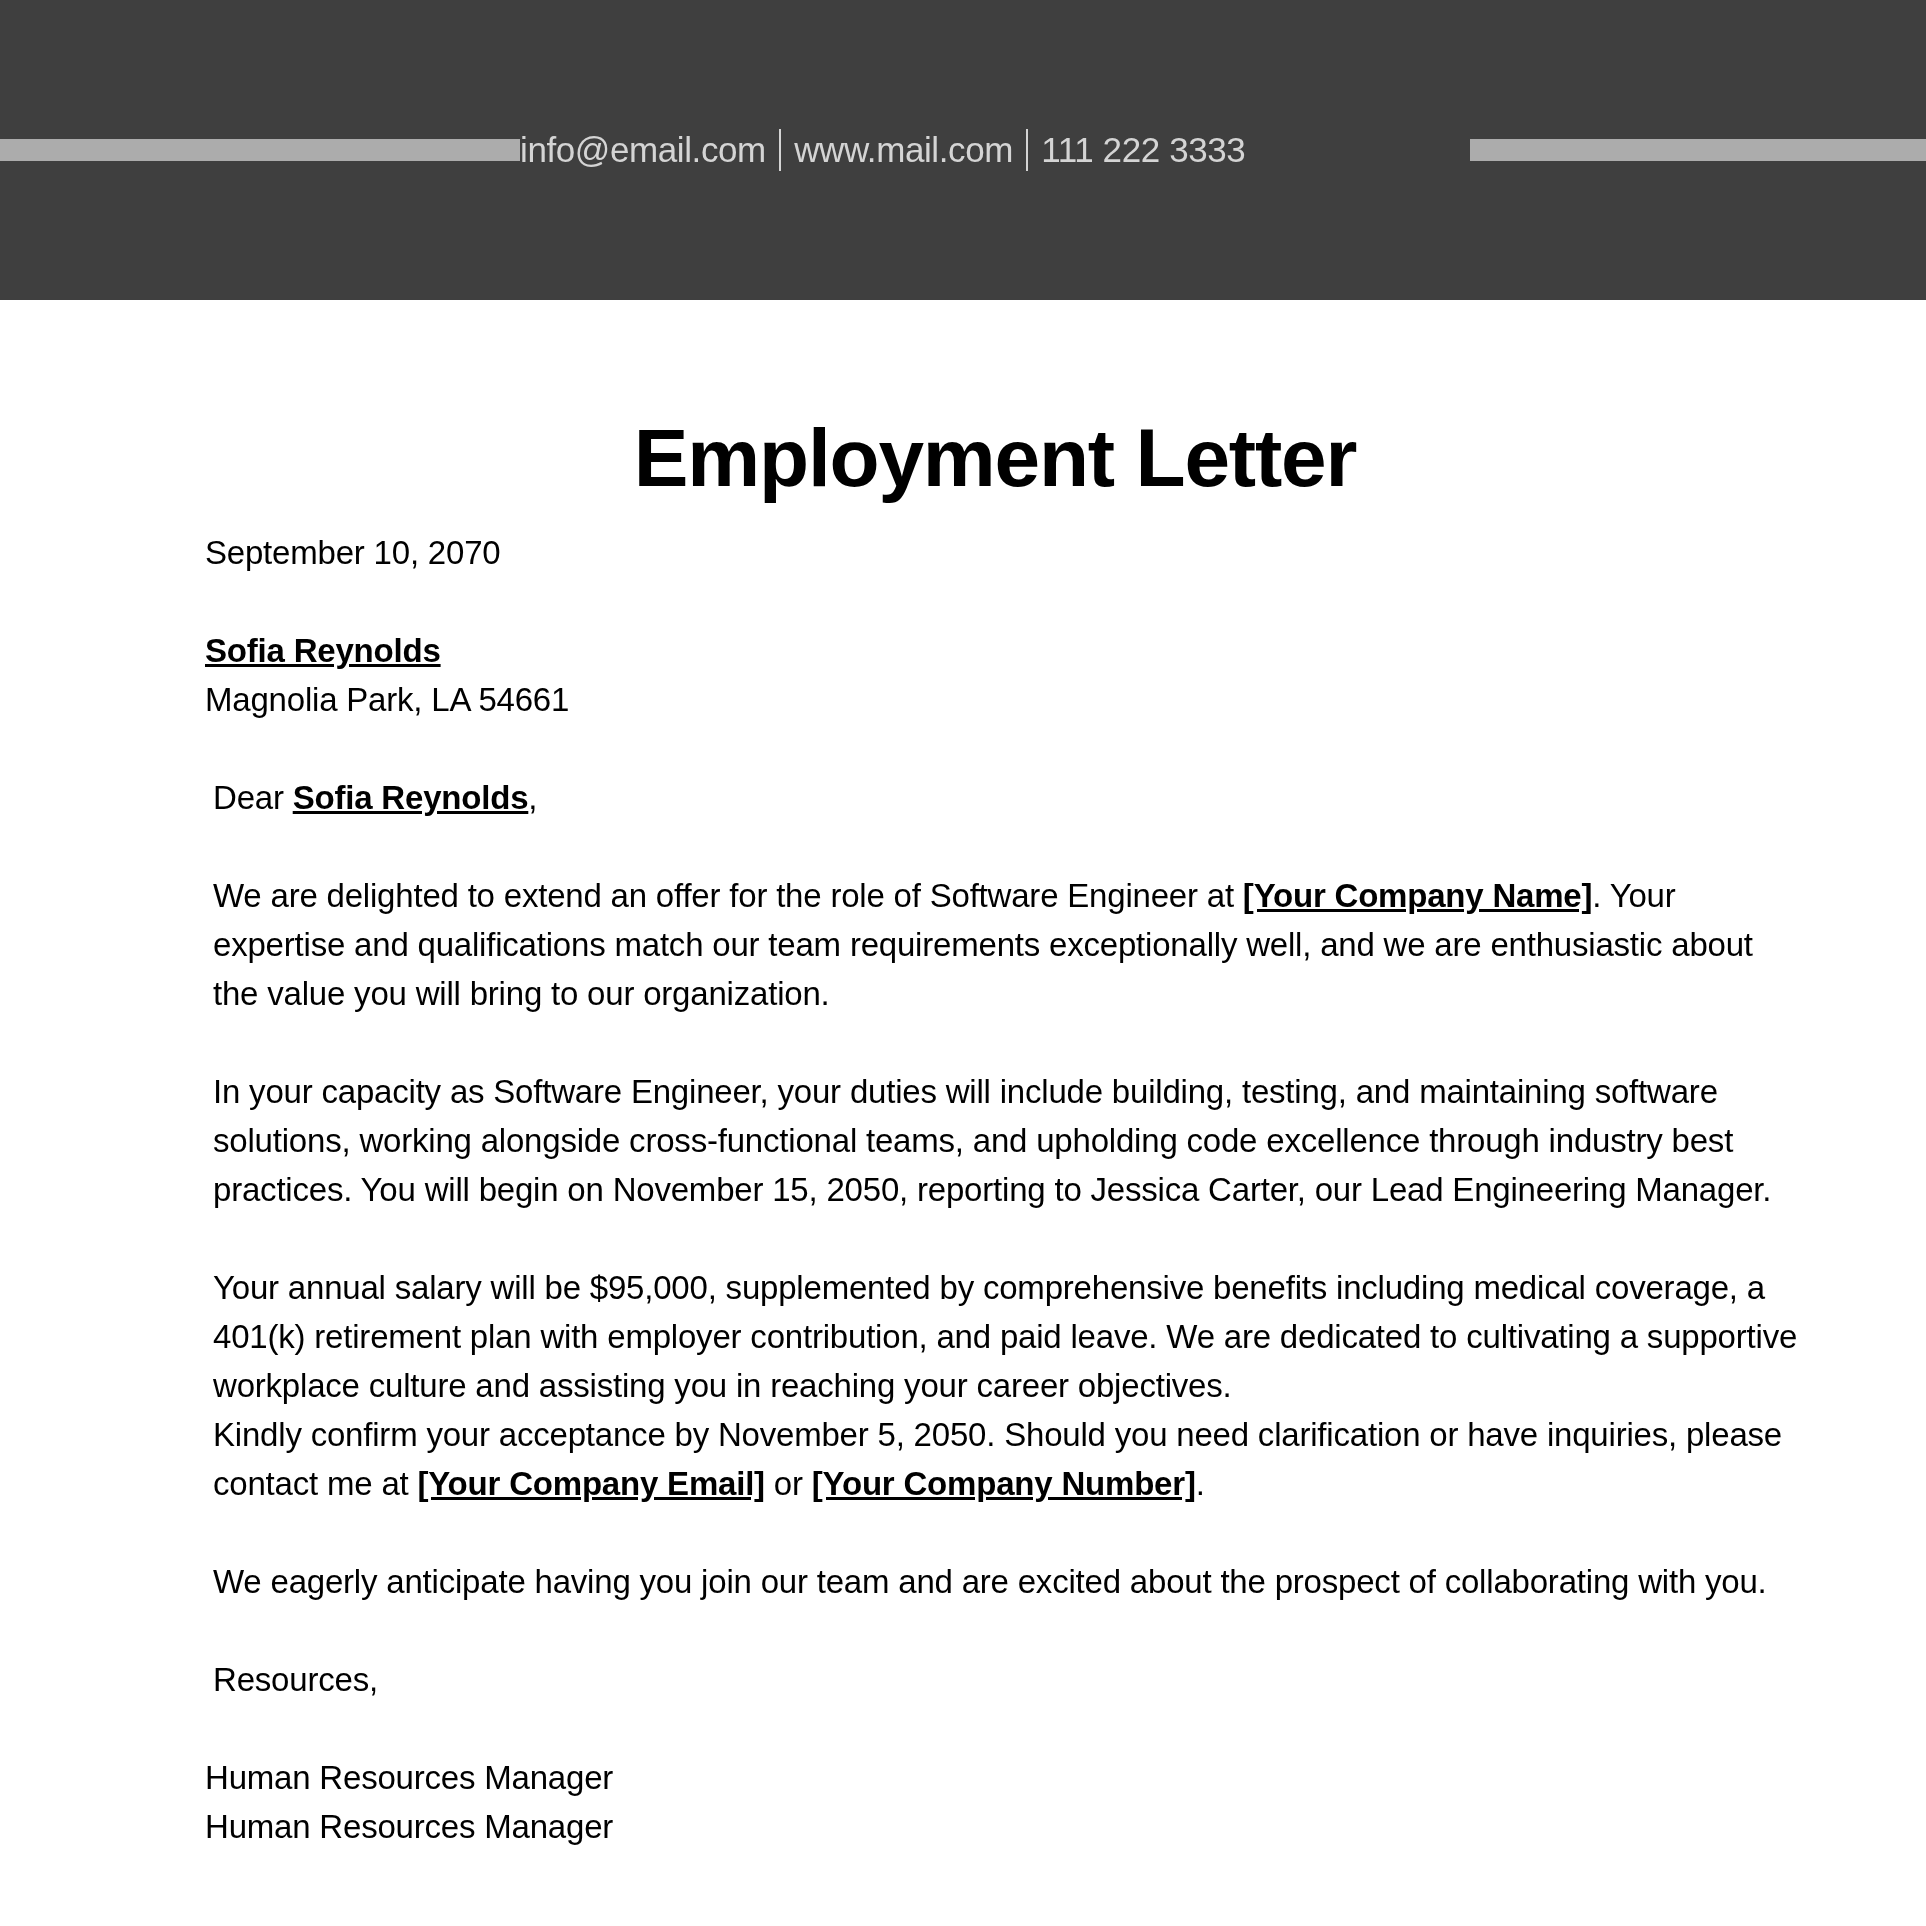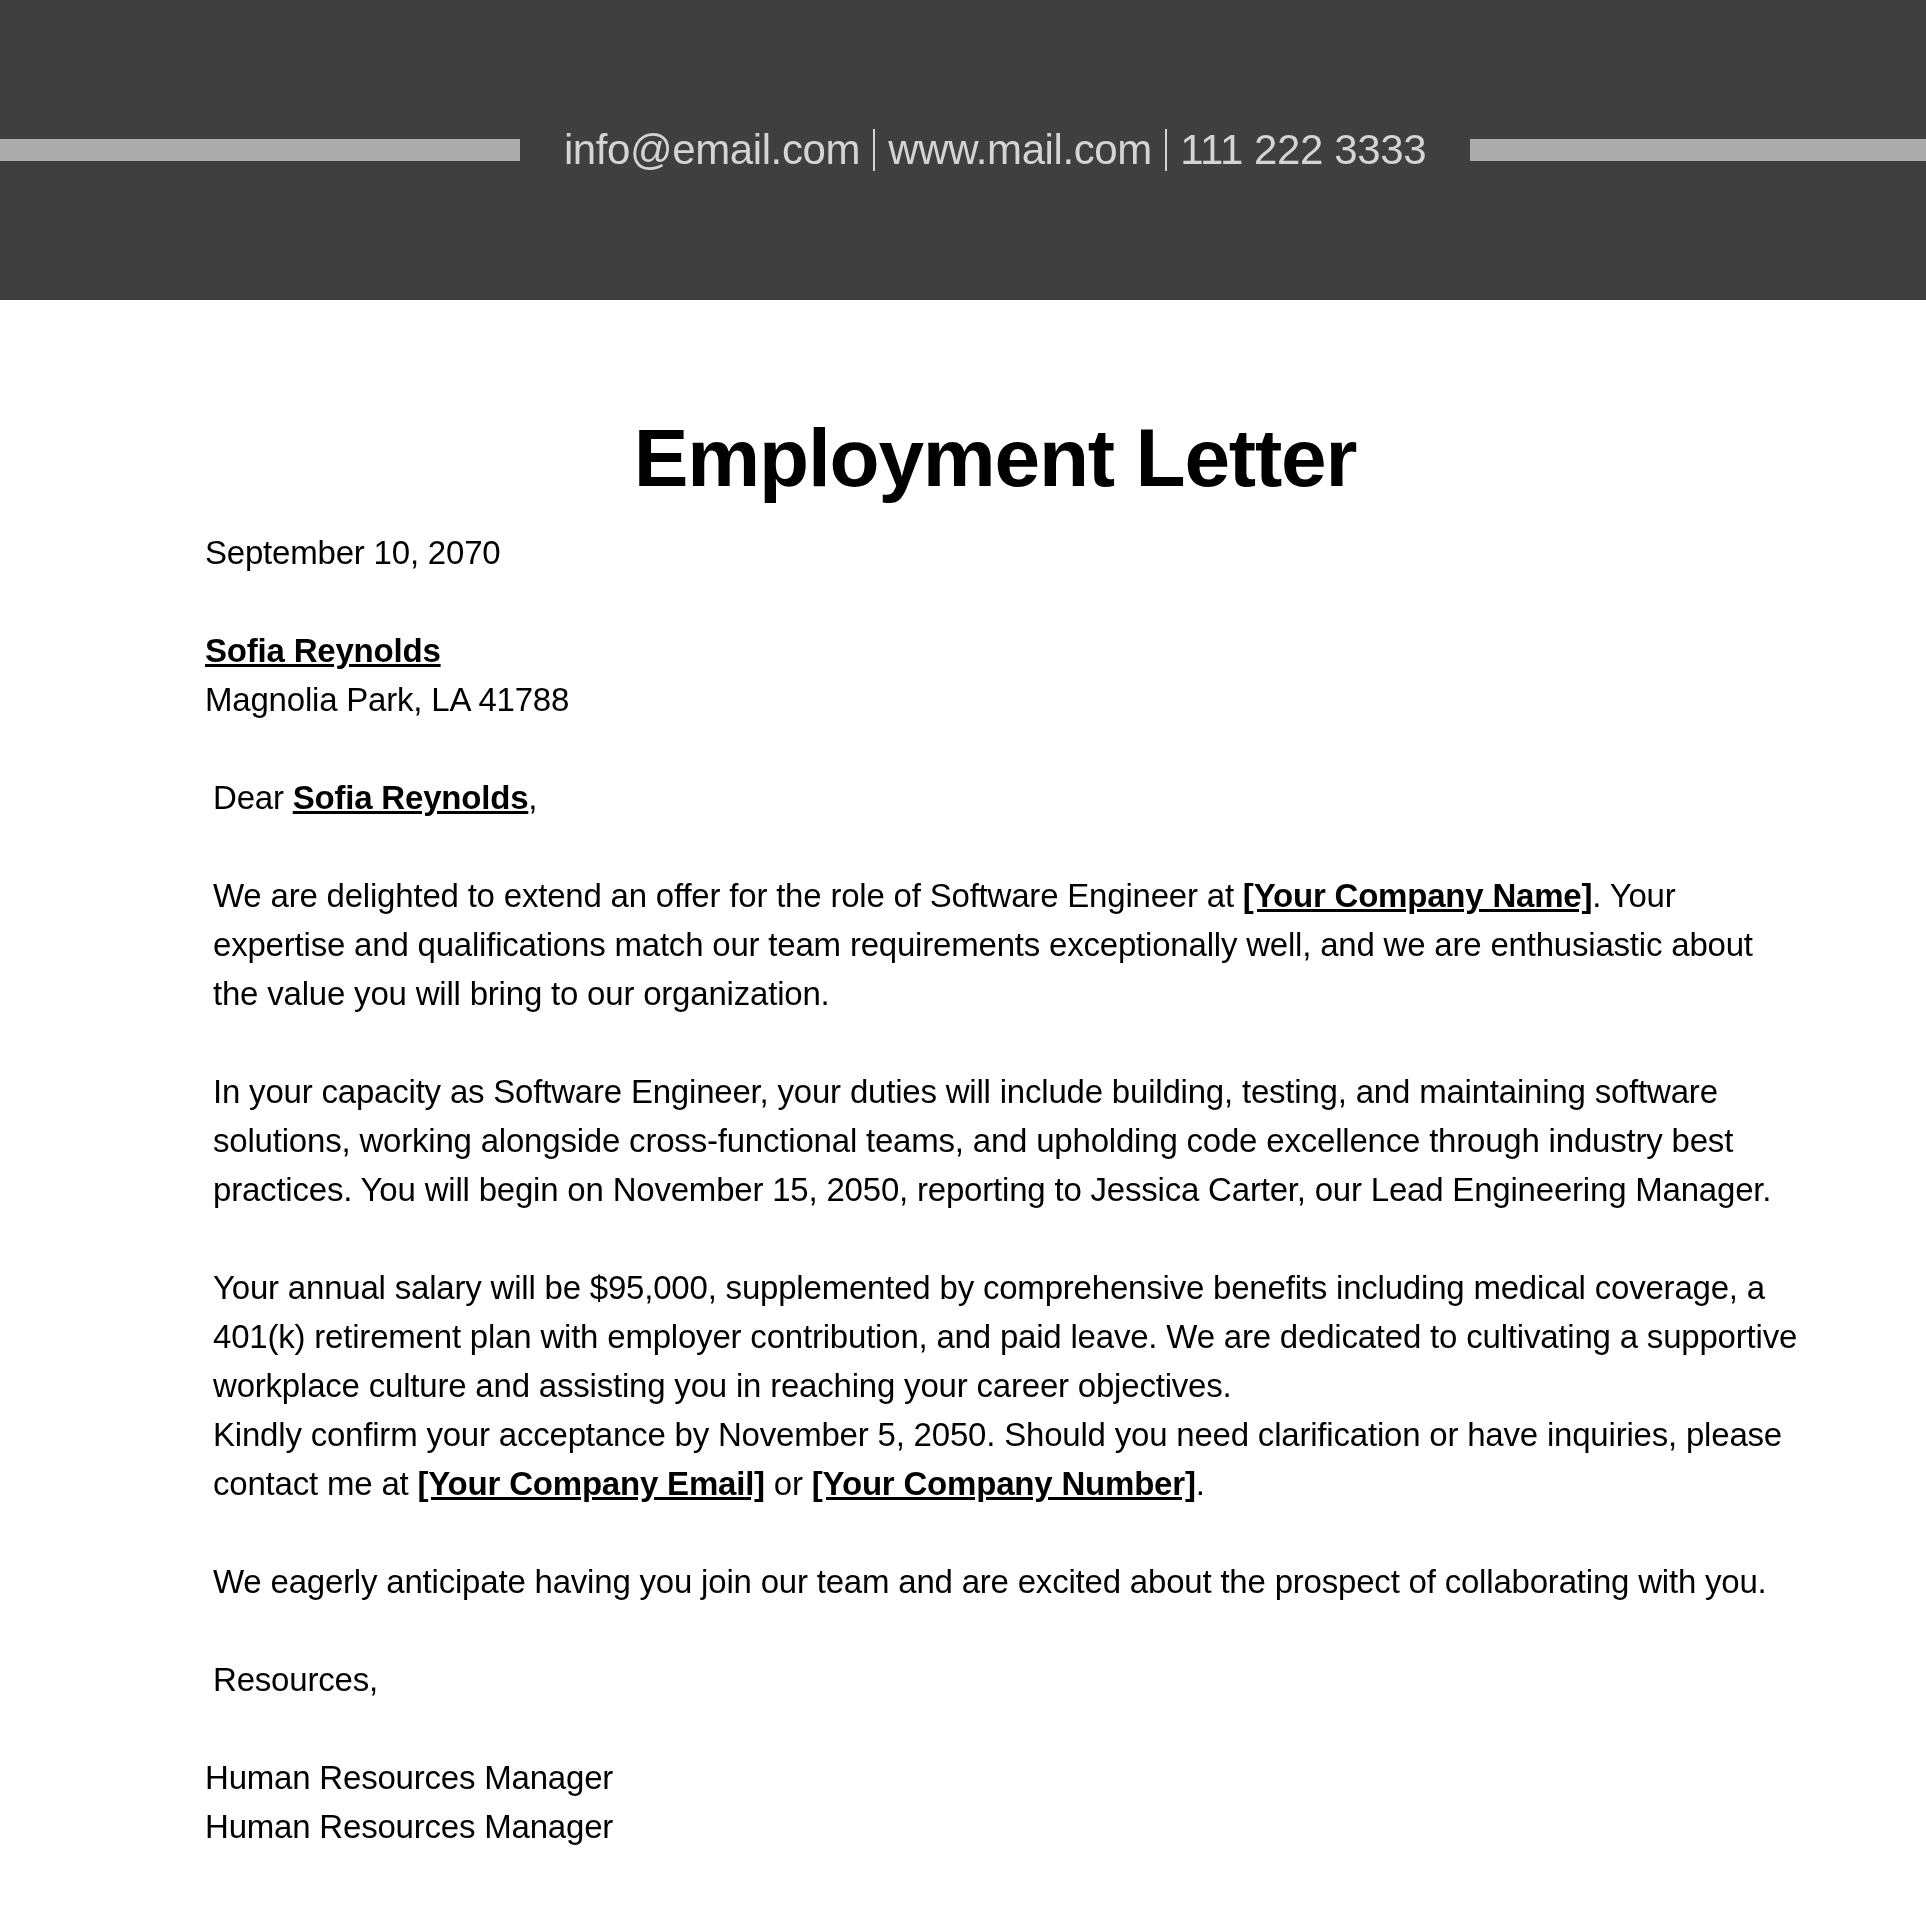--- a/index.html
+++ b/index.html
@@ -6,22 +6,22 @@
   body {
     width: 1990px; height: 2816px; position: relative; overflow: hidden;
     background: #ffffff; font-family: "Liberation Sans", "DejaVu Sans", sans-serif; color: #000;
   }
   .header { position: absolute; left: 0; top: 0; width: 1990px; height: 300px; background: #3f3f3f; }
   .bar { position: absolute; top: 139px; height: 21.6px; background: #acacac; }
   .bar.left { left: 0; width: 520px; }
   .bar.right { left: 1470px; width: 520px; }
   .contact {
     position: absolute; left: 520px; width: 950px; top: 123px; height: 54px;
-    display: flex; align-items: center; justify-content: center;
-    color: #d4d4d4; font-size: 42px; white-space: nowrap; letter-spacing: -0.4px;
+    display: flex; align-items: center; 
+    color: #d4d4d4; font-size: 35px; white-space: nowrap; letter-spacing: -0.4px;
   }
   .contact .sep { display: inline-block; width: 2.3px; height: 42px; background: #d4d4d4; margin: 0 13px; vertical-align: middle; }
   .title {
     position: absolute; left: 0; width: 1990px; top: 408px; text-align: center;
     font-size: 82px; font-weight: bold; letter-spacing: -1.2px; line-height: 100px;
   }
   .body { position: absolute; left: 205px; top: 528px; width: 1599px; font-size: 33px; line-height: 49px; letter-spacing: -0.2px; }
   .body p { margin: 0 0 49px 8px; }
   .body .block { margin: 0 0 49px 0; }
   .body .line { display: block; }
@@ -44,21 +44,21 @@
 
 <div class="title">Employment Letter</div>
 
 <div class="body">
   <div class="block">
     <span class="line">September 10, 2070</span>
   </div>
 
   <div class="block">
     <b class="line">Sofia Reynolds</b>
-    <span class="line">Magnolia Park, LA 41788</span>
+    <span class="line">Magnolia Park, LA 54661</span>
   </div>
 
   <p><span>Dear </span><b>Sofia Reynolds</b><span>,</span></p>
 
   <p><span>We are delighted to extend an offer for the role of Software Engineer at </span><b>[Your Company Name]</b><span>. Your expertise and qualifications match our team requirements exceptionally well, and we are enthusiastic about the value you will bring to our organization.</span></p>
 
   <p>In your capacity as Software Engineer, your duties will include building, testing, and maintaining software solutions, working alongside cross-functional teams, and upholding code excellence through industry best practices. You will begin on November 15, 2050, reporting to Jessica Carter, our Lead Engineering Manager.</p>
 
   <p><span class="line">Your annual salary will be $95,000, supplemented by comprehensive benefits including medical coverage, a 401(k) retirement plan with employer contribution, and paid leave. We are dedicated to cultivating a supportive workplace culture and assisting you in reaching your career objectives.</span><span>Kindly confirm your acceptance by November 5, 2050. Should you need clarification or have inquiries, please contact me at </span><b>[Your Company Email]</b><span> or </span><b>[Your Company Number]</b><span>.</span></p>
 

